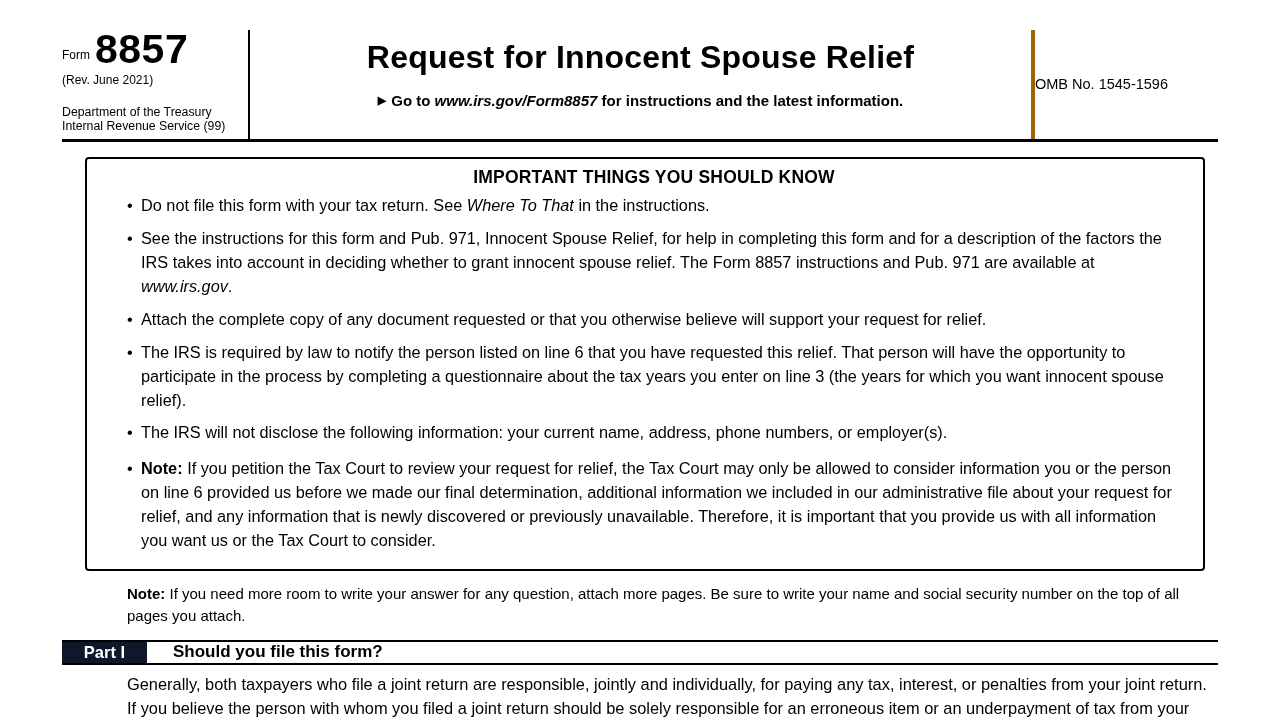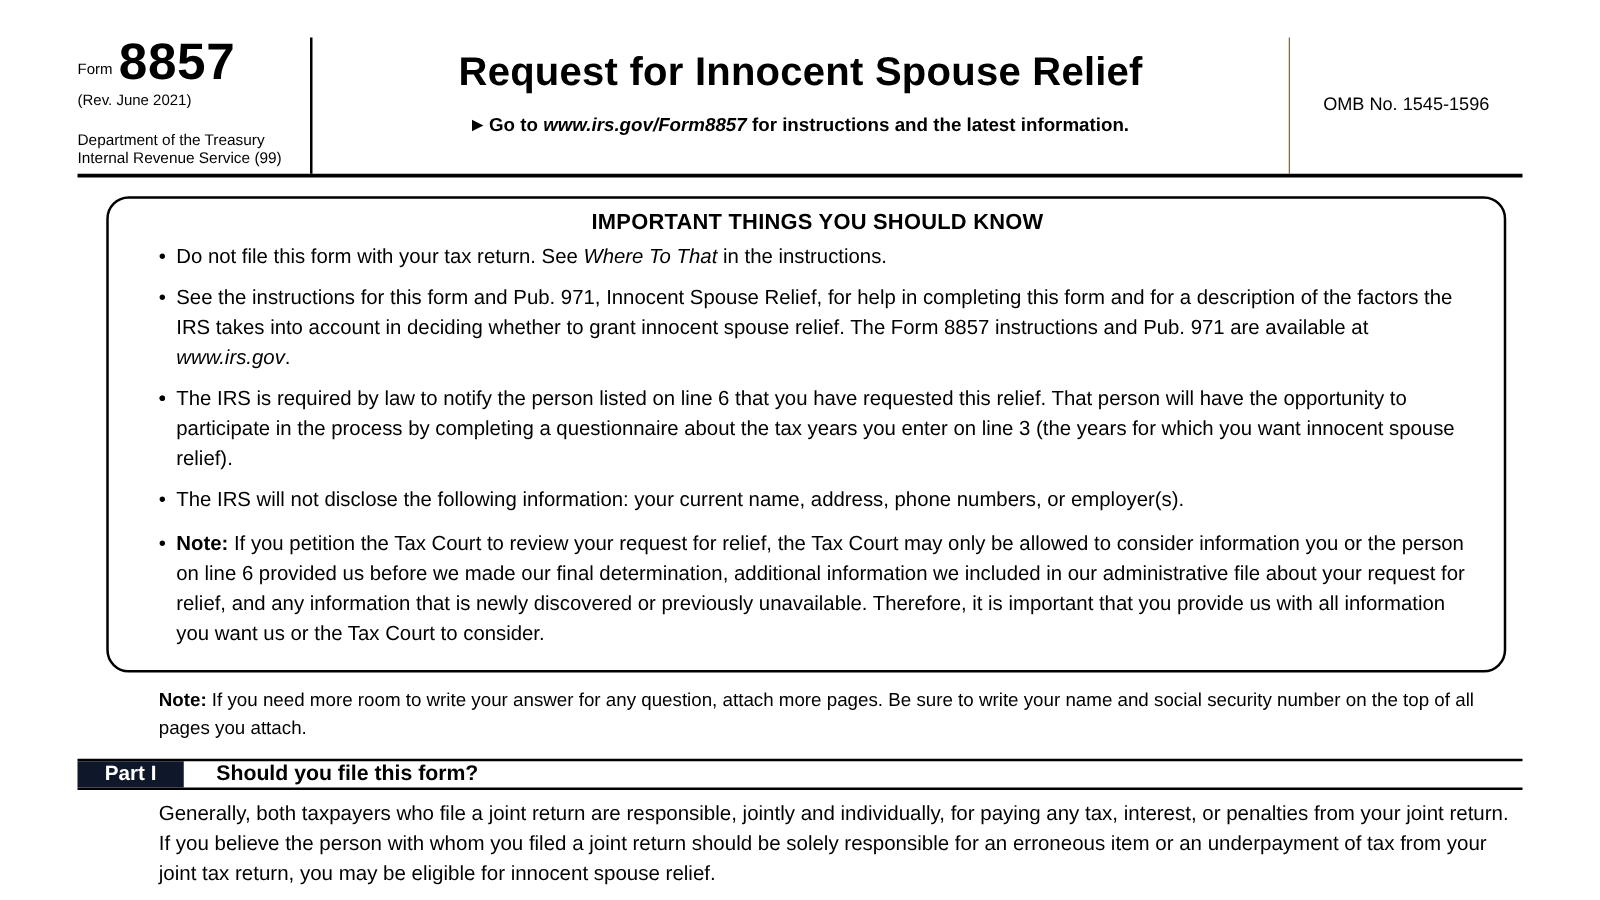--- a/index.html
+++ b/index.html
@@ -13,25 +13,25 @@
   .form-line { display:flex; align-items:flex-end; }
   .form-word { font-size:12px; padding-bottom:5px; }
   .form-num { font-size:41px; font-weight:bold; line-height:.85; letter-spacing:.5px; margin-left:5px; }
   .rev { font-size:12px; margin-top:6px; }
   .dept { font-size:12.3px; line-height:1.18; margin-top:18px; }
   .h-center { flex:1; text-align:center; padding-top:9px; }
   .title { font-size:32px; font-weight:bold; letter-spacing:.2px; }
   .subtitle { font-size:15px; font-weight:bold; margin-top:16px; }
   .subtitle .url { font-style:italic; }
   .arrow-glyph { font-size:11px; margin-right:5px; vertical-align:2px; }
-  .h-right { width:187px; border-left:1px solid #a16207; display:flex; align-items:center; justify-content:center; }
+  .h-right { width:187px; border-left:4px solid #a16207; display:flex; align-items:center; }
   .omb { font-size:14.5px; }
 
   
-  .important-box { margin:15px 0 0 23px; width:1120px; border:2px solid #000; border-radius:18px;
+  .important-box { margin:15px 0 0 23px; width:1120px; border:2px solid #000; border-radius:4px;
                    padding:8px 22px 16px 40px; }
   .ib-title { text-align:center; font-weight:bold; font-size:17.5px; margin-bottom:4px; letter-spacing:.2px; }
   .bullet { position:relative; padding-left:14px; font-size:16.3px; line-height:1.47; margin-top:9px; }
   .bullet .dot { position:absolute; left:0; top:0; }
   .it { font-style:italic; }
   .bd { font-weight:bold; }
 
   
   .note-para { margin:12px 16px 0 65px; width:1091px; font-size:15px; line-height:1.45; }
 
@@ -84,20 +84,21 @@
       <span>Do not file this form with your tax return. See </span><span class="it">Where To That</span><span> in the instructions.</span>
     </div>
 
     <div class="bullet">
       <span class="dot">•</span>
       <span>See the instructions for this form and Pub. 971, Innocent Spouse Relief, for help in completing this form and for a description of the factors the IRS takes into account in deciding whether to grant innocent spouse relief. The Form 8857 instructions and Pub. 971 are available at </span><span class="it">www.irs.gov</span><span>.</span>
     </div>
 
     <div class="bullet">
       <span class="dot">•</span>
+      <span>Attach the complete copy of any document requested or that you otherwise believe will support your request for relief.</span>
     </div>
 
     <div class="bullet">
       <span class="dot">•</span>
       <span>The IRS is required by law to notify the person listed on line 6 that you have requested this relief. That person will have the opportunity to participate in the process by completing a questionnaire about the tax years you enter on line 3 (the years for which you want innocent spouse relief).</span>
     </div>
 
     <div class="bullet">
       <span class="dot">•</span>
       <span>The IRS will not disclose the following information: your current name, address, phone numbers, or employer(s).</span>

